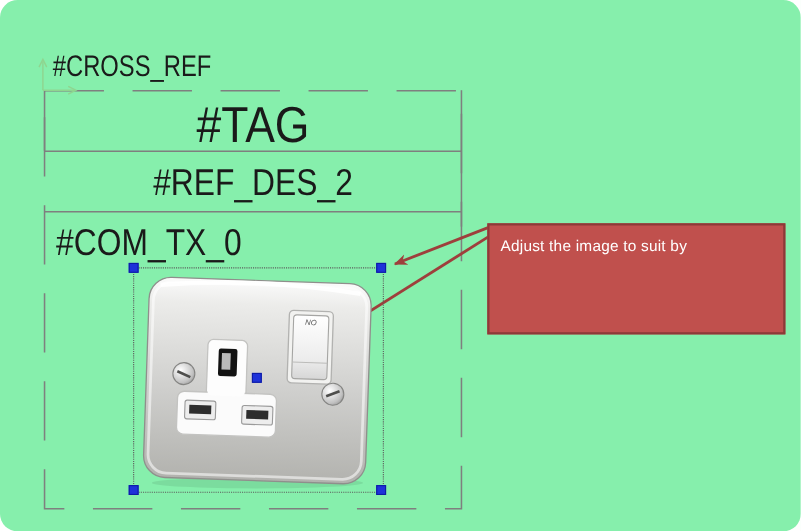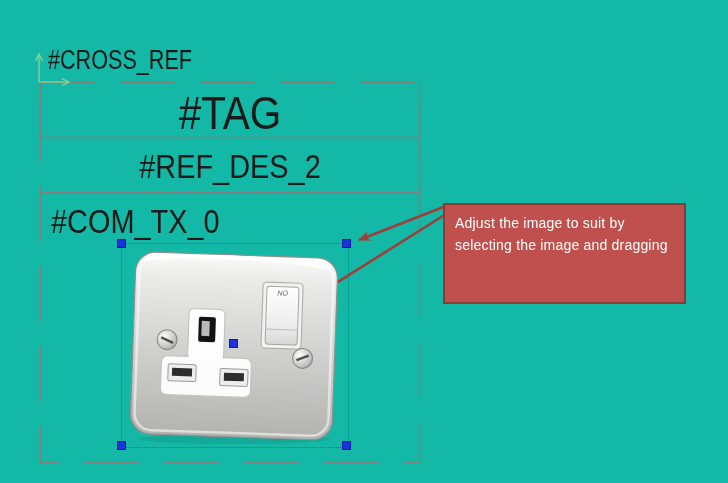--- a/index.html
+++ b/index.html
@@ -1,18 +1,18 @@
 <!DOCTYPE html>
 <html style="--canvas-bg: #ffffff; --text: #1a1a1a; --box-line: #7f7f7f; --origin-green: #8fd58f; --handle-blue: #1e32d9; --arrow: #9e3f3c; --callout-bg: #c0504d; --callout-border: #8c3a38; --callout-text: #ffffff;"><head>
 <meta charset="utf-8">
 <style>
   html,body{margin:0;padding:0;background:#fff;}
   .canvas{
-    position:relative;width:728px;height:483px;background:#14b8a6;
-    font-family:"Liberation Sans", sans-serif;overflow:hidden;
+    position:relative;width:728px;height:483px;background:#86efac;
+    font-family:"Liberation Sans", sans-serif;overflow:hidden;border-radius:16px;
   }
   svg{display:block;}
   .overlay{position:absolute;left:0;top:0;pointer-events:none;}
   
   .cad-text{
     position:absolute;color:var(--text,#1a1a1a);white-space:nowrap;
     font-family:"Liberation Sans", sans-serif;font-weight:400;
   }
   .t-crossref{left:48px;top:45px;font-size:27px;transform:scaleX(.80);transform-origin:left top;}
   .t-tag{left:40px;top:86px;width:380px;text-align:center;font-size:46px;transform:scaleX(.88);transform-origin:center top;}
@@ -27,21 +27,21 @@
   }
   .handle{
     position:absolute;width:9px;height:9px;
     background:var(--handle-blue,#1e32d9);border:1px solid #0d1ba6;box-sizing:border-box;
   }
   .h-tl{left:117px;top:239px;} .h-tr{left:342px;top:239px;}
   .h-bl{left:117px;top:441px;} .h-br{left:342px;top:441px;}
   .h-c{left:229px;top:339px;}
   
   .callout{
-    position:absolute;left:443px;top:203px;width:243px;min-height:101px;box-sizing:border-box;
+    position:absolute;left:443px;top:203px;width:271px;min-height:101px;box-sizing:border-box;
     background:var(--callout-bg,#c0504d);border:2px solid var(--callout-border,#8c3a38);
     color:var(--callout-text,#ffffff);font-size:14px;line-height:22px;
     padding:7px 16px 7px 10px;letter-spacing:.2px;
   }
   .callout div{white-space:nowrap;}
 </style>
 </head>
 <body>
 
 <div class="canvas">
@@ -140,16 +140,15 @@
 
   <div class="sel-rect"></div>
   <div class="handle h-tl"></div>
   <div class="handle h-tr"></div>
   <div class="handle h-bl"></div>
   <div class="handle h-br"></div>
   <div class="handle h-c"></div>
 
   <div class="callout">
     <div>Adjust the image to suit by</div>
-    <div>selecting the image and dragging</div>
   </div>
 
 </div>
 
 </body></html>

